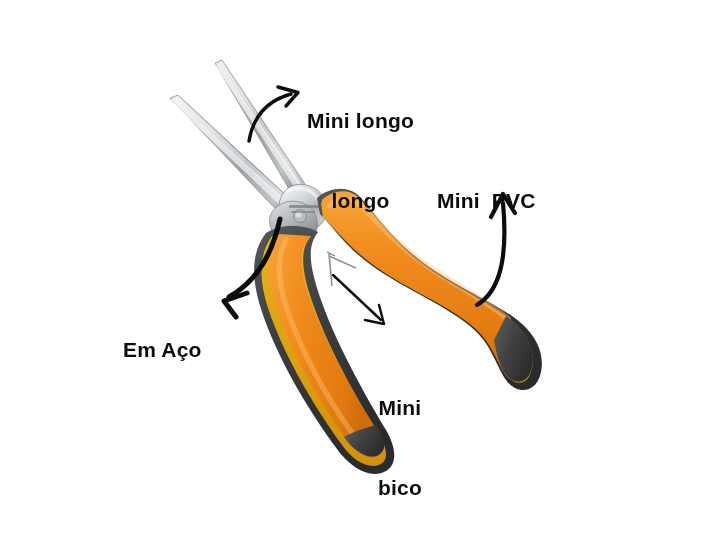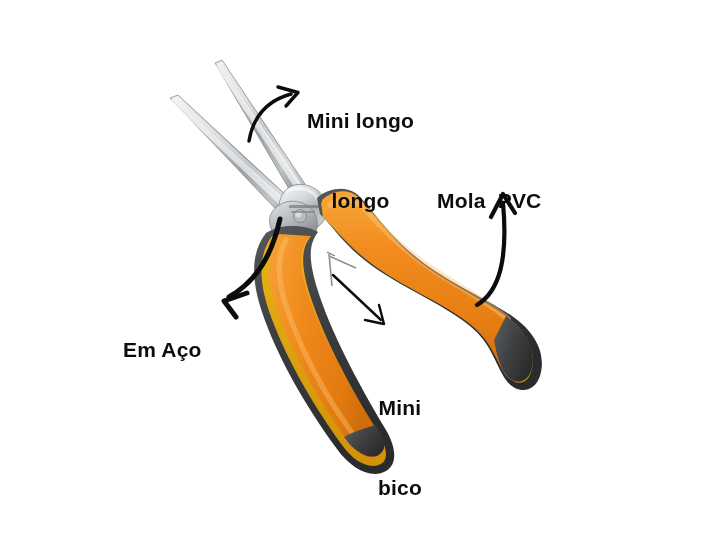--- a/index.html
+++ b/index.html
@@ -220,21 +220,21 @@
 
     </g>
   </svg>
 
   <div class="label" id="label-mini-bico">
     <span class="lbl-line">Mini longo</span>
     <span class="lbl-line">longo</span>
   </div>
 
   <div class="label" id="label-cabo-pvc">
-    <span class="lbl-line">Mola  PVC</span>
+    <span class="lbl-line">Mini  PVC</span>
   </div>
 
   <div class="label" id="label-em-aco">
     <span class="lbl-line">Em Aço</span>
   </div>
 
   <div class="label" id="label-mola">
     <span class="lbl-line">Mini</span>
     <span class="lbl-line">bico</span>
   </div>

